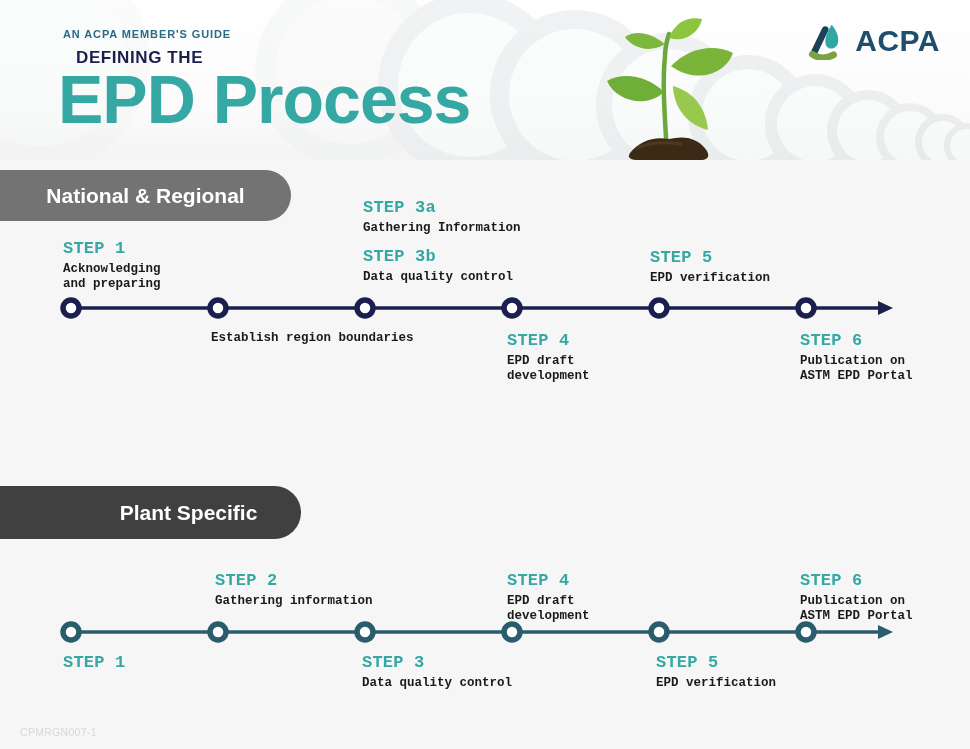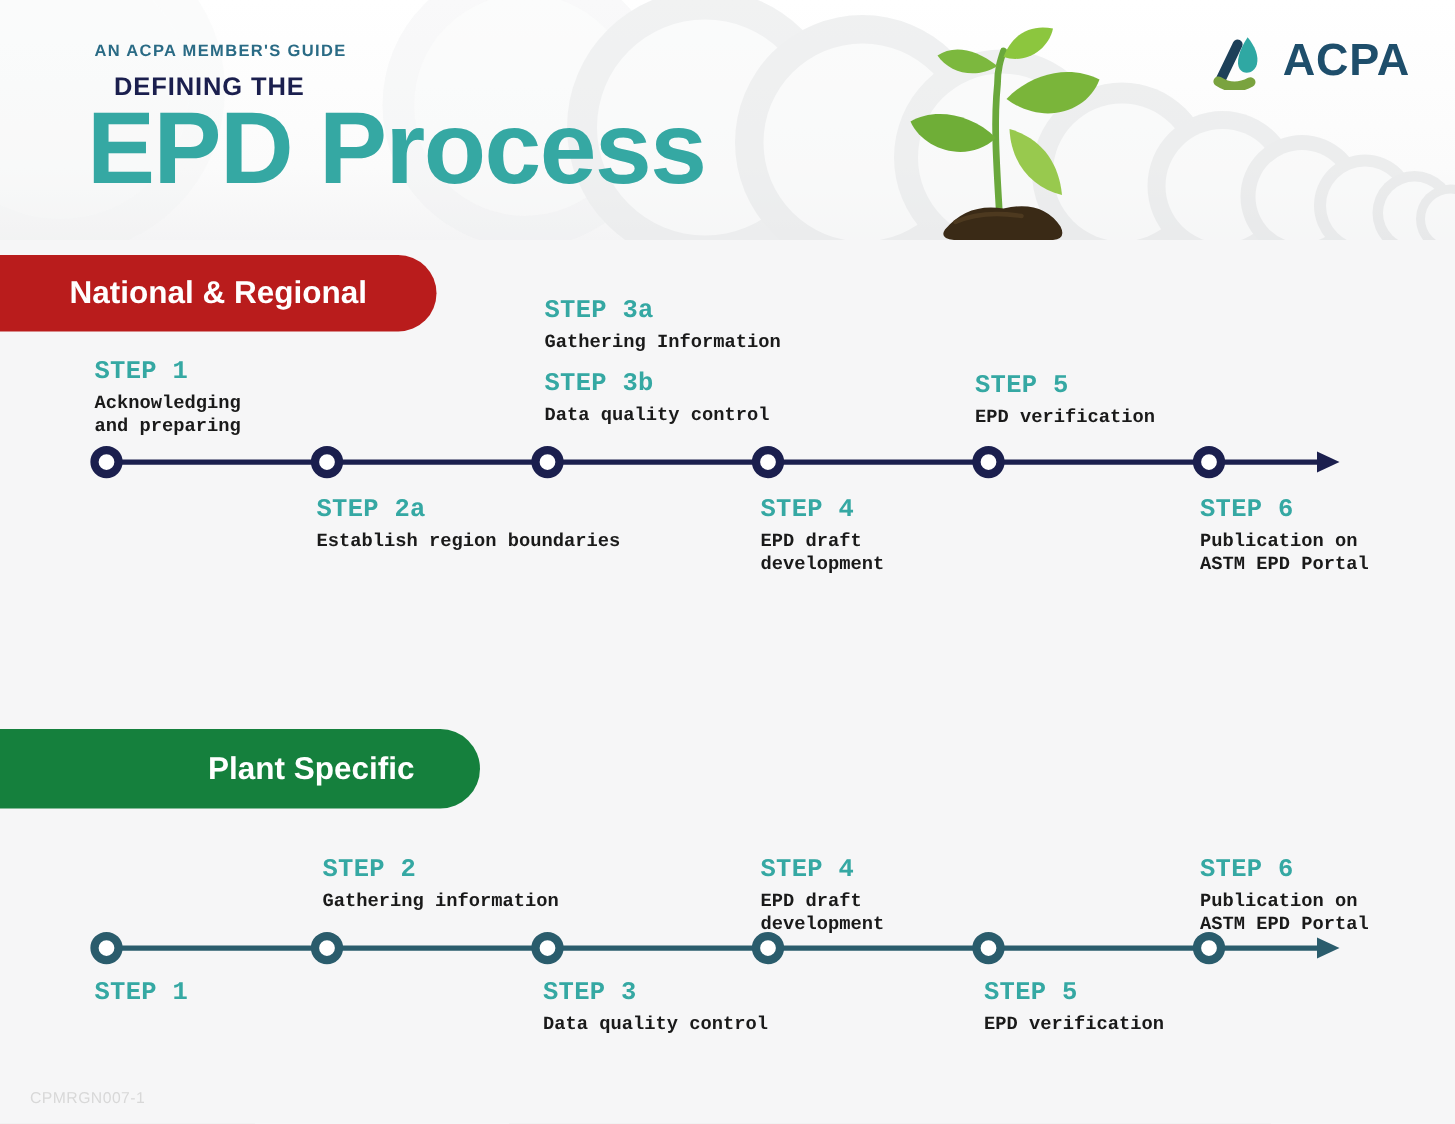--- a/index.html
+++ b/index.html
@@ -16,22 +16,22 @@
   .kicker{position:absolute;left:63px;top:48px;font-size:17px;font-weight:bold;
           letter-spacing:.6px;color:#1b1f4e;margin-left:13px;}
   .big-title{position:absolute;left:58px;top:60px;font-size:68px;font-weight:bold;
              letter-spacing:-1px;color:#35a8a3;margin:0;}
   .logo{position:absolute;right:30px;top:22px;display:flex;align-items:center;gap:7px;}
   .logo-text{font-size:30px;font-weight:bold;color:#1e4e6b;letter-spacing:.5px;}
 
   
   .banner{position:absolute;left:0;width:291px;display:flex;align-items:center;
           justify-content:center;color:#ffffff;font-weight:bold;font-size:21px;}
-  .banner-navy{top:170px;height:51px;border-radius:0 26px 26px 0;background:#b91c1c;}
-  .banner-teal{top:486px;height:53px;border-radius:0 27px 27px 0;background:#15803d;padding-left:95px;width:225px;}
+  .banner-navy{top:170px;height:51px;border-radius:0 26px 26px 0;background:#737373;}
+  .banner-teal{top:486px;height:53px;border-radius:0 27px 27px 0;background:#404040;padding-left:76px;width:225px;}
 
   
   .step{position:absolute;font-family:Liberation Mono, monospace;}
   .step-label{font-size:17px;font-weight:bold;color:#35a8a3;letter-spacing:.2px;
               line-height:19px;margin-bottom:4px;}
   .step-desc{font-size:12.5px;font-weight:bold;color:#1a1a1a;line-height:14.5px;
              white-space:pre-line;}
 
   
   .timeline-svg{position:absolute;left:0;}
@@ -122,21 +122,20 @@
     <polygon points="878,7 893,14 878,21" fill="#1b1f4e"></polygon>
     <circle cx="71" cy="14" r="8" fill="#ffffff" stroke="#1b1f4e" stroke-width="5.5"></circle>
     <circle cx="218" cy="14" r="8" fill="#ffffff" stroke="#1b1f4e" stroke-width="5.5"></circle>
     <circle cx="365" cy="14" r="8" fill="#ffffff" stroke="#1b1f4e" stroke-width="5.5"></circle>
     <circle cx="512" cy="14" r="8" fill="#ffffff" stroke="#1b1f4e" stroke-width="5.5"></circle>
     <circle cx="659" cy="14" r="8" fill="#ffffff" stroke="#1b1f4e" stroke-width="5.5"></circle>
     <circle cx="806" cy="14" r="8" fill="#ffffff" stroke="#1b1f4e" stroke-width="5.5"></circle>
   </svg>
 
   <div class="step" style="left:211px;top:331px;">
-    <div class="step-label">STEP 2a</div>
     <div class="step-desc">Establish region boundaries</div>
   </div>
   <div class="step" style="left:507px;top:331px;">
     <div class="step-label">STEP 4</div>
     <div class="step-desc">EPD draft
 development</div>
   </div>
   <div class="step" style="left:800px;top:331px;">
     <div class="step-label">STEP 6</div>
     <div class="step-desc">Publication on

